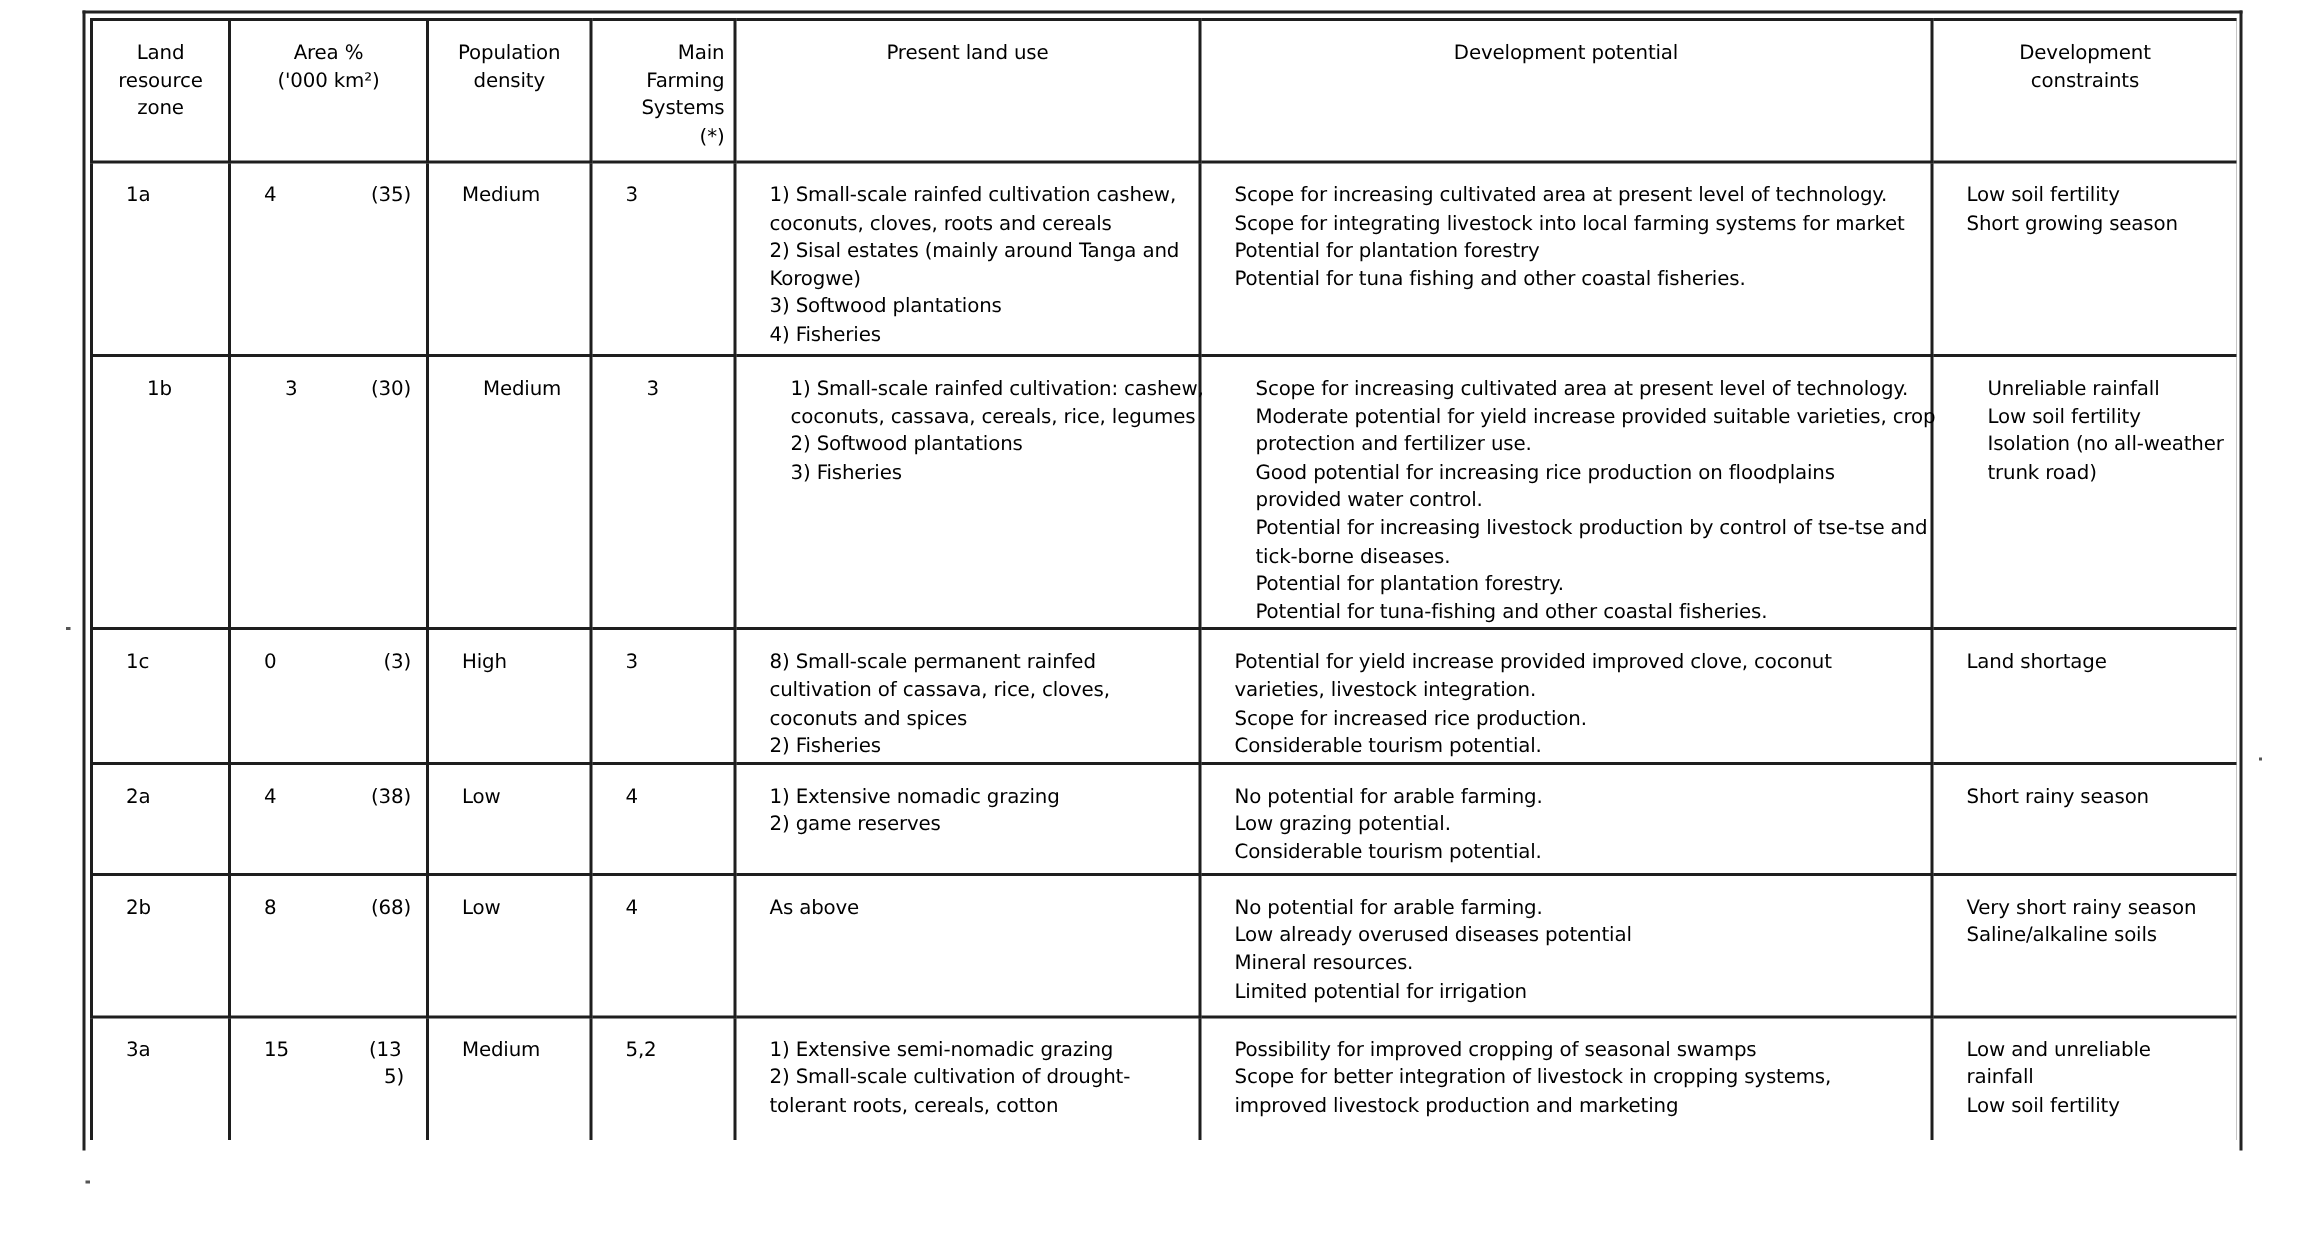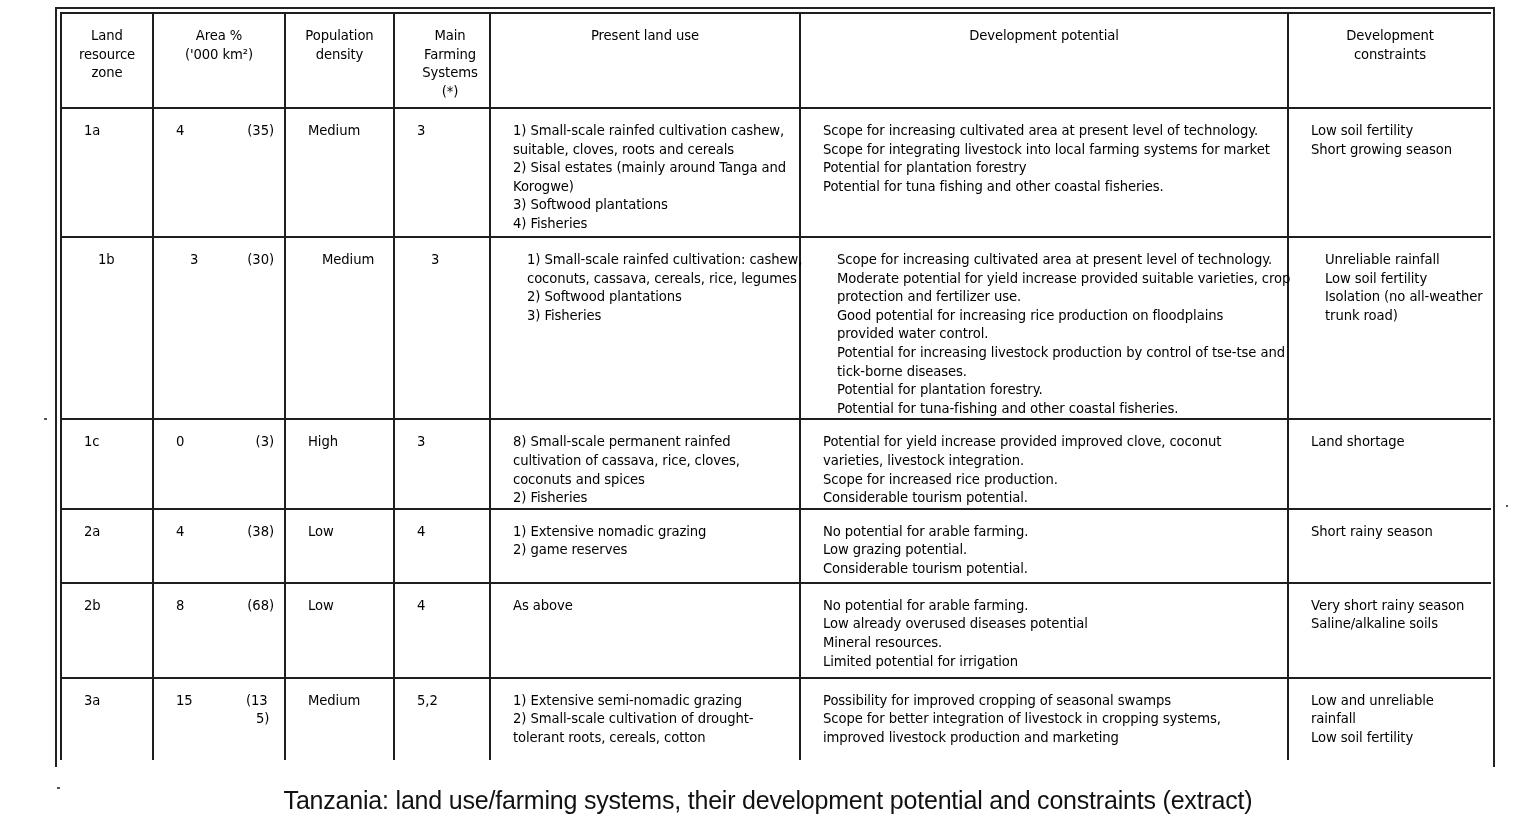--- a/index.html
+++ b/index.html
@@ -53,21 +53,21 @@
       font-weight: normal;
       color: #000000;
     }
     table.land-table thead tr:first-child th { border-top: 2px solid #1e1e1e; }
     table.land-table th {
       text-align: center;
       padding: 13px 6px 0 6px;
       height: 95px;
     }
     table.land-table th.col-farming {
-      text-align: center;
+      text-align: right;
       padding-left: 22px;
     }
     table.land-table td {
       padding: 13px 10px 0 22px;
     }
     td.col-zone { padding-left: 24px; }
     td.col-area { padding-left: 22px; padding-right: 14px; }
     td.col-area .area-inner {
       display: flex;
       justify-content: space-between;
@@ -165,21 +165,21 @@
           <td class="col-area">
             <div class="area-inner">
               <span>4</span>
               <span class="area-km">(35)</span>
             </div>
           </td>
           <td class="col-pop">Medium</td>
           <td class="col-farm">3</td>
           <td class="col-landuse">
             <span class="line">1) Small-scale rainfed cultivation cashew,</span>
-            <span class="line">suitable, cloves, roots and cereals</span>
+            <span class="line">coconuts, cloves, roots and cereals</span>
             <span class="line">2) Sisal estates (mainly around Tanga and</span>
             <span class="line">Korogwe)</span>
             <span class="line">3) Softwood plantations</span>
             <span class="line">4) Fisheries</span>
           </td>
           <td class="col-potential">
             <span class="line">Scope for increasing cultivated area at present level of technology.</span>
             <span class="line">Scope for integrating livestock into local farming systems for market</span>
             <span class="line">Potential for plantation forestry</span>
             <span class="line">Potential for tuna fishing and other coastal fisheries.</span>
@@ -331,14 +331,13 @@
           </td>
         </tr>
       </tbody>
     </table>
   </div>
 
   <span class="speck" style="left:44px;top:418px;"></span>
   <span class="speck" style="left:57px;top:787px;"></span>
   <span class="speck" style="left:1506px;top:505px;width:2px;"></span>
 
-  <div class="caption">Tanzania: land use/farming systems, their development potential and constraints (extract)</div>
 </div>
 
 </body></html>

